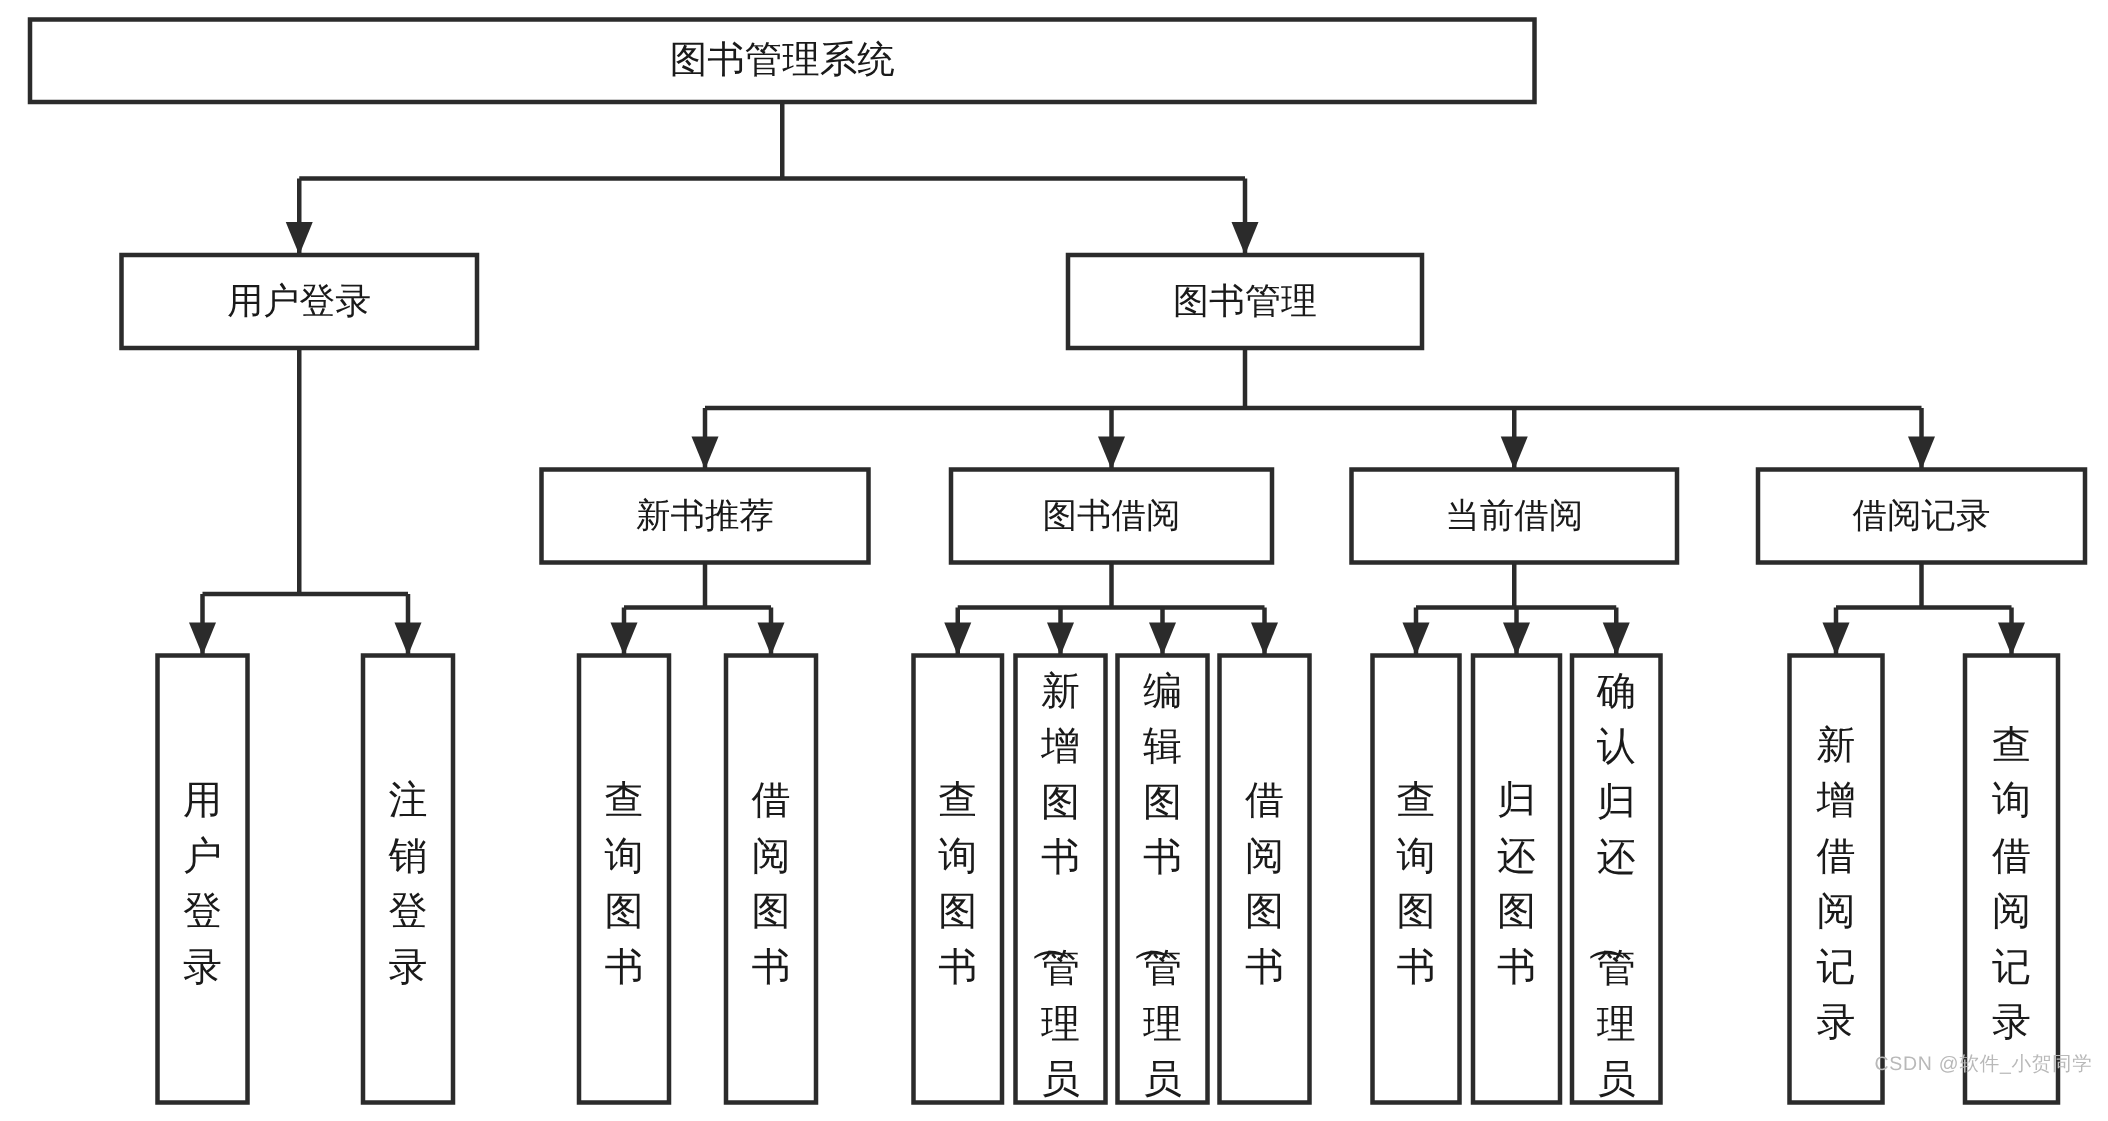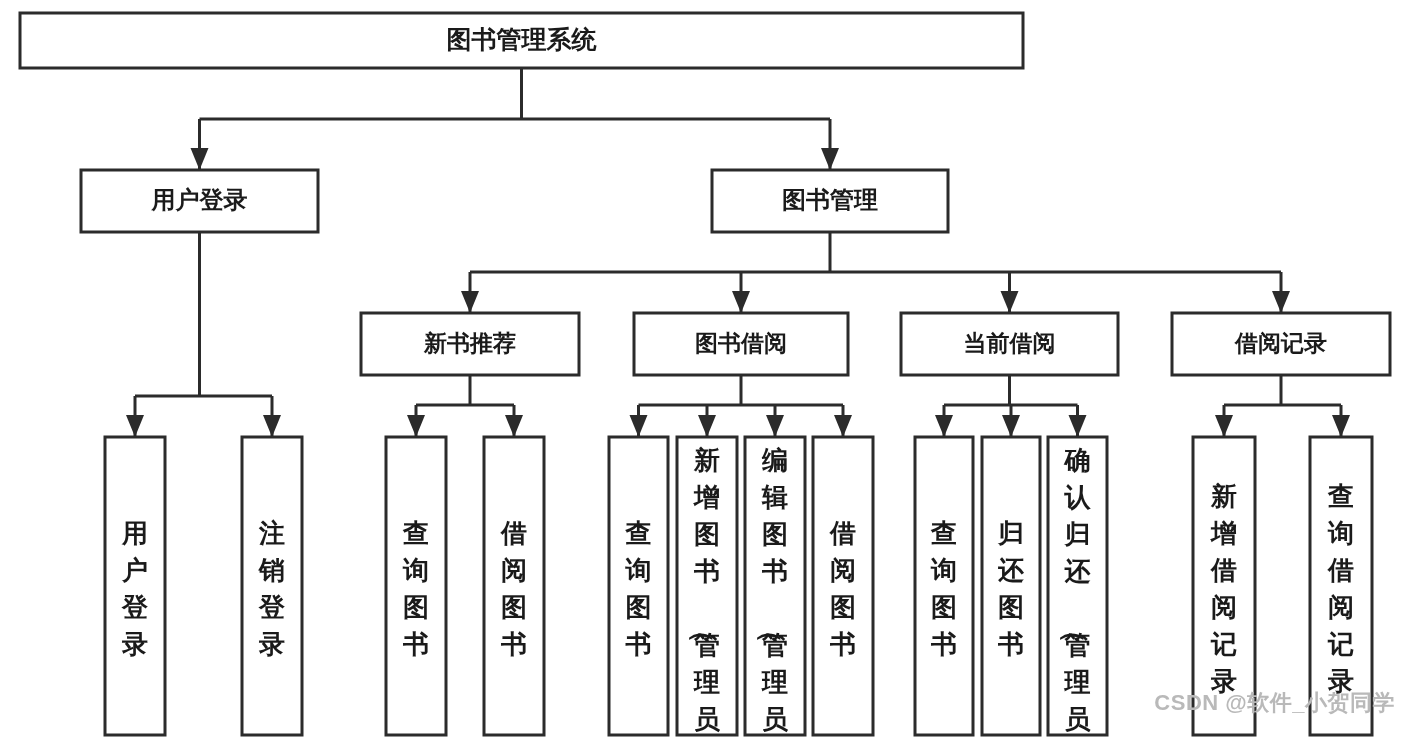--- a/index.html
+++ b/index.html
@@ -10,21 +10,20 @@
   body {
     width: 1405px;
     height: 747px;
     font-family: "Liberation Sans", "DejaVu Sans", sans-serif;
     overflow: hidden;
   }
   #diagram-root {
     position: relative;
     width: 1405px;
     height: 724px;
-    font-weight: bold;
   }
   svg.diagram {
     position: absolute;
     top: 0;
     left: 0;
     width: 1405px;
     height: 747px;
   }
   .node-rect {
     fill: #ffffff;
@@ -52,21 +51,21 @@
     fill: none;
   }
   .arrow-head {
     fill: #2b2b2b;
   }
   .watermark {
     position: absolute;
     right: 10px;
     bottom: 6px;
     font-family: "Liberation Sans", "DejaVu Sans", sans-serif;
-    font-size: 22px;
+    font-size: 13px;
     color: #b9b9b9;
     white-space: nowrap;
     letter-spacing: 0.5px;
   }
 </style>
 </head>
 <body>
 
 <div id="diagram-root">
   <svg class="diagram" viewBox="0 0 1405 747">

